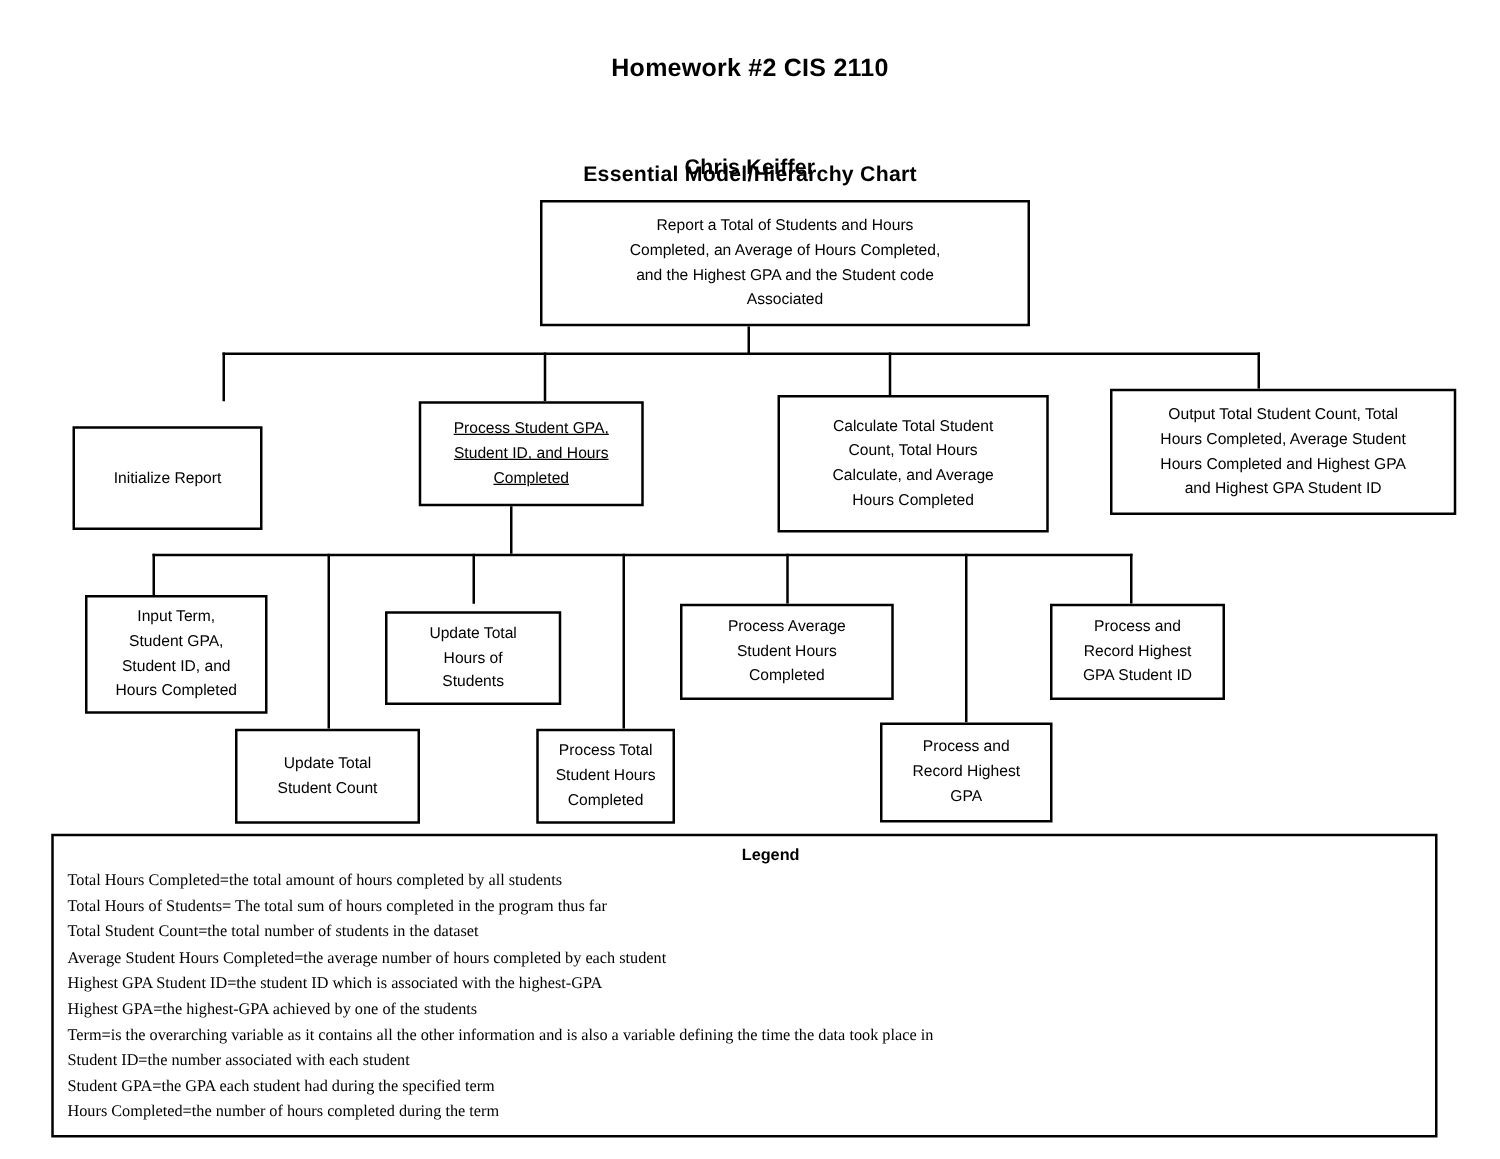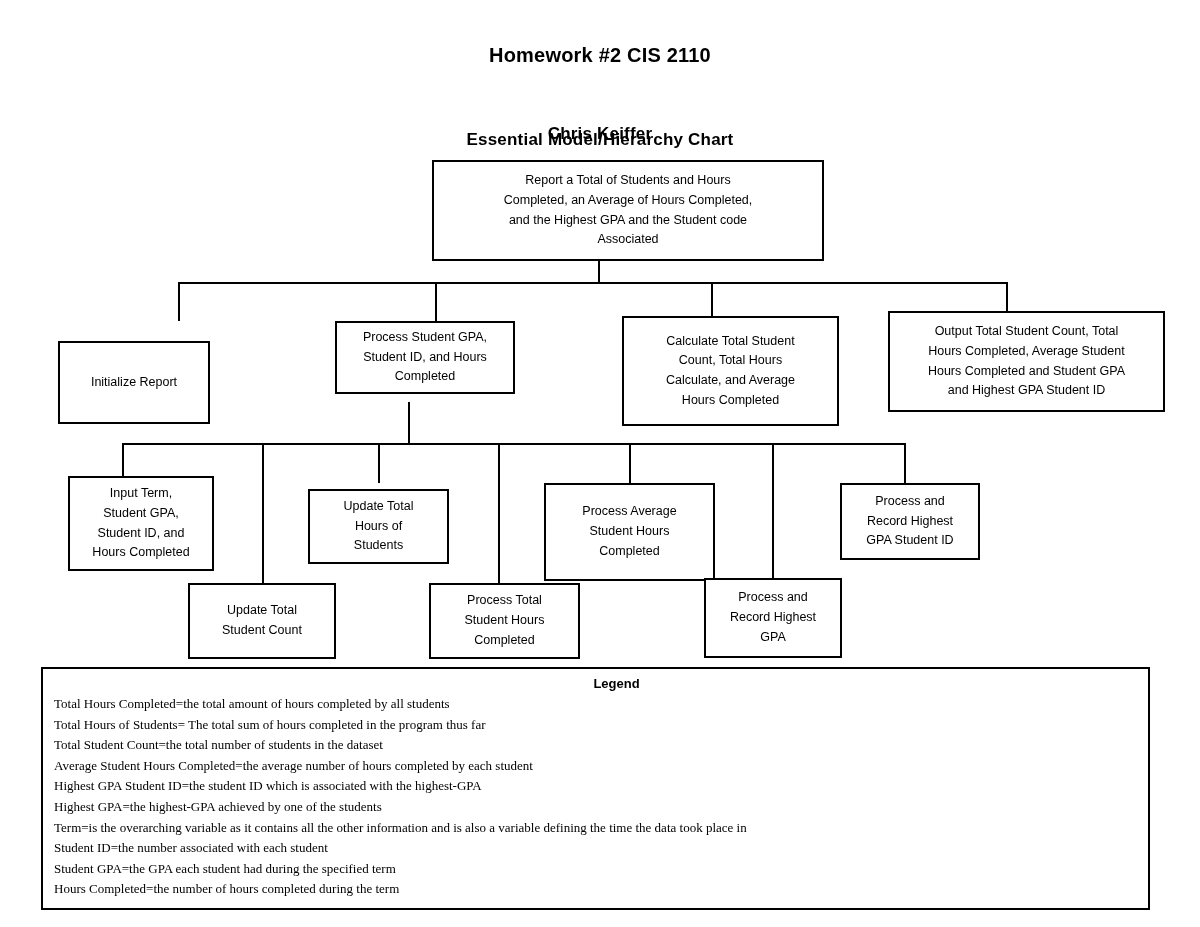--- a/index.html
+++ b/index.html
@@ -129,42 +129,42 @@
       <span>Associated</span>
     </span>
   </div>
 
   <div class="node" style="left:58px; top:321px; width:152px; height:83px;margin-top:20px;">
     <span>
       <span>Initialize Report</span>
     </span>
   </div>
 
-  <div class="node" style="left:335px; top:321px; width:180px; height:73px;">
+  <div class="node" style="left:335px; top:321px; width:180px; height:84px;text-decoration:underline;">
     <span>
       <span>Process Student GPA,</span>
       <span>Student ID, and Hours</span>
       <span>Completed</span>
     </span>
   </div>
 
   <div class="node" style="left:622px; top:316px; width:217px; height:110px;">
     <span>
       <span>Calculate Total Student</span>
       <span>Count, Total Hours</span>
       <span>Calculate, and Average</span>
       <span>Hours Completed</span>
     </span>
   </div>
 
   <div class="node" style="left:888px; top:311px; width:277px; height:101px;">
     <span>
       <span>Output Total Student Count, Total</span>
       <span>Hours Completed, Average Student</span>
-      <span>Hours Completed and Student GPA</span>
+      <span>Hours Completed and Highest GPA</span>
       <span>and Highest GPA Student ID</span>
     </span>
   </div>
 
   <div class="node" style="left:68px; top:476px; width:146px; height:95px;">
     <span>
       <span>Input Term,</span>
       <span>Student GPA,</span>
       <span>Student ID, and</span>
       <span>Hours Completed</span>
@@ -179,29 +179,29 @@
   </div>
 
   <div class="node" style="left:308px; top:489px; width:141px; height:75px;">
     <span>
       <span>Update Total</span>
       <span>Hours of</span>
       <span>Students</span>
     </span>
   </div>
 
-  <div class="node" style="left:429px; top:583px; width:151px; height:76px;">
+  <div class="node" style="left:429px; top:583px; width:111px; height:76px;">
     <span>
       <span>Process Total</span>
       <span>Student Hours</span>
       <span>Completed</span>
     </span>
   </div>
 
-  <div class="node" style="left:544px; top:483px; width:171px; height:98px;">
+  <div class="node" style="left:544px; top:483px; width:171px; height:77px;">
     <span>
       <span>Process Average</span>
       <span>Student Hours</span>
       <span>Completed</span>
     </span>
   </div>
 
   <div class="node" style="left:704px; top:578px; width:138px; height:80px;">
     <span>
       <span>Process and</span>

